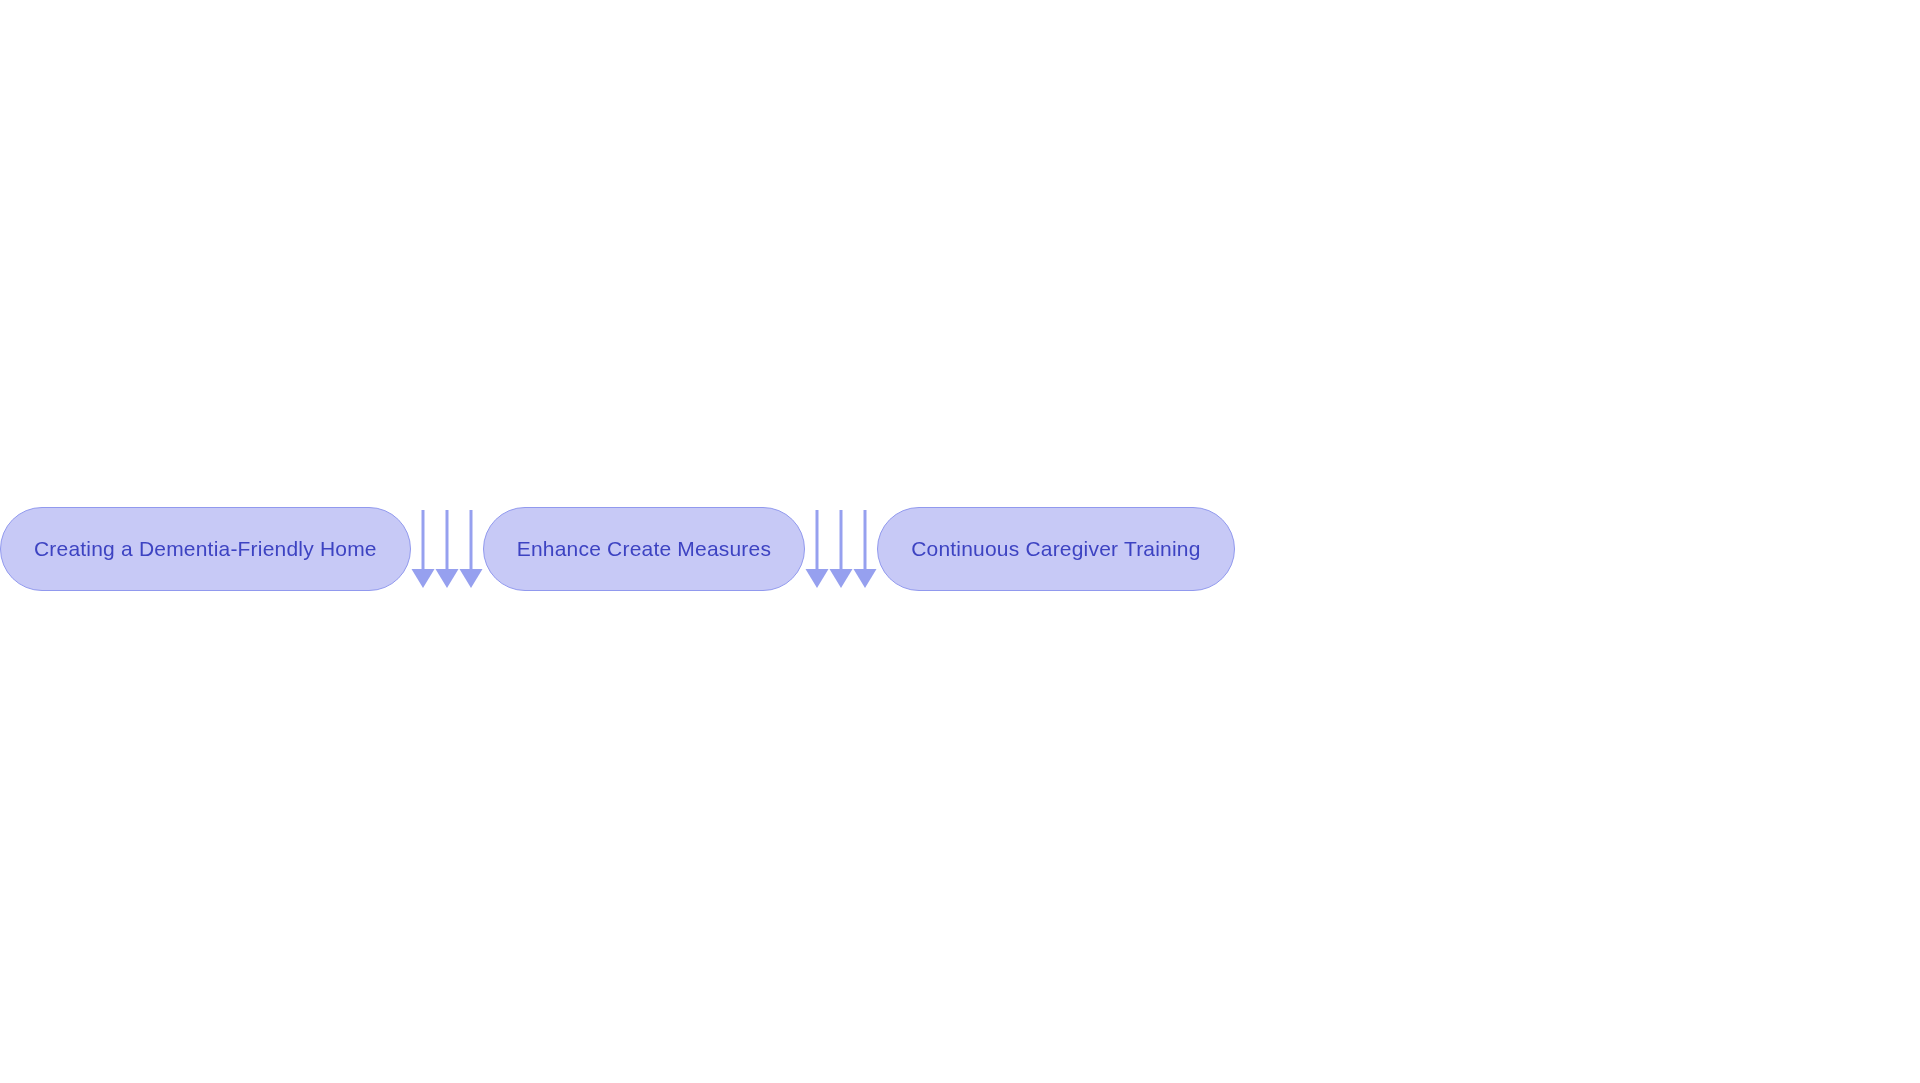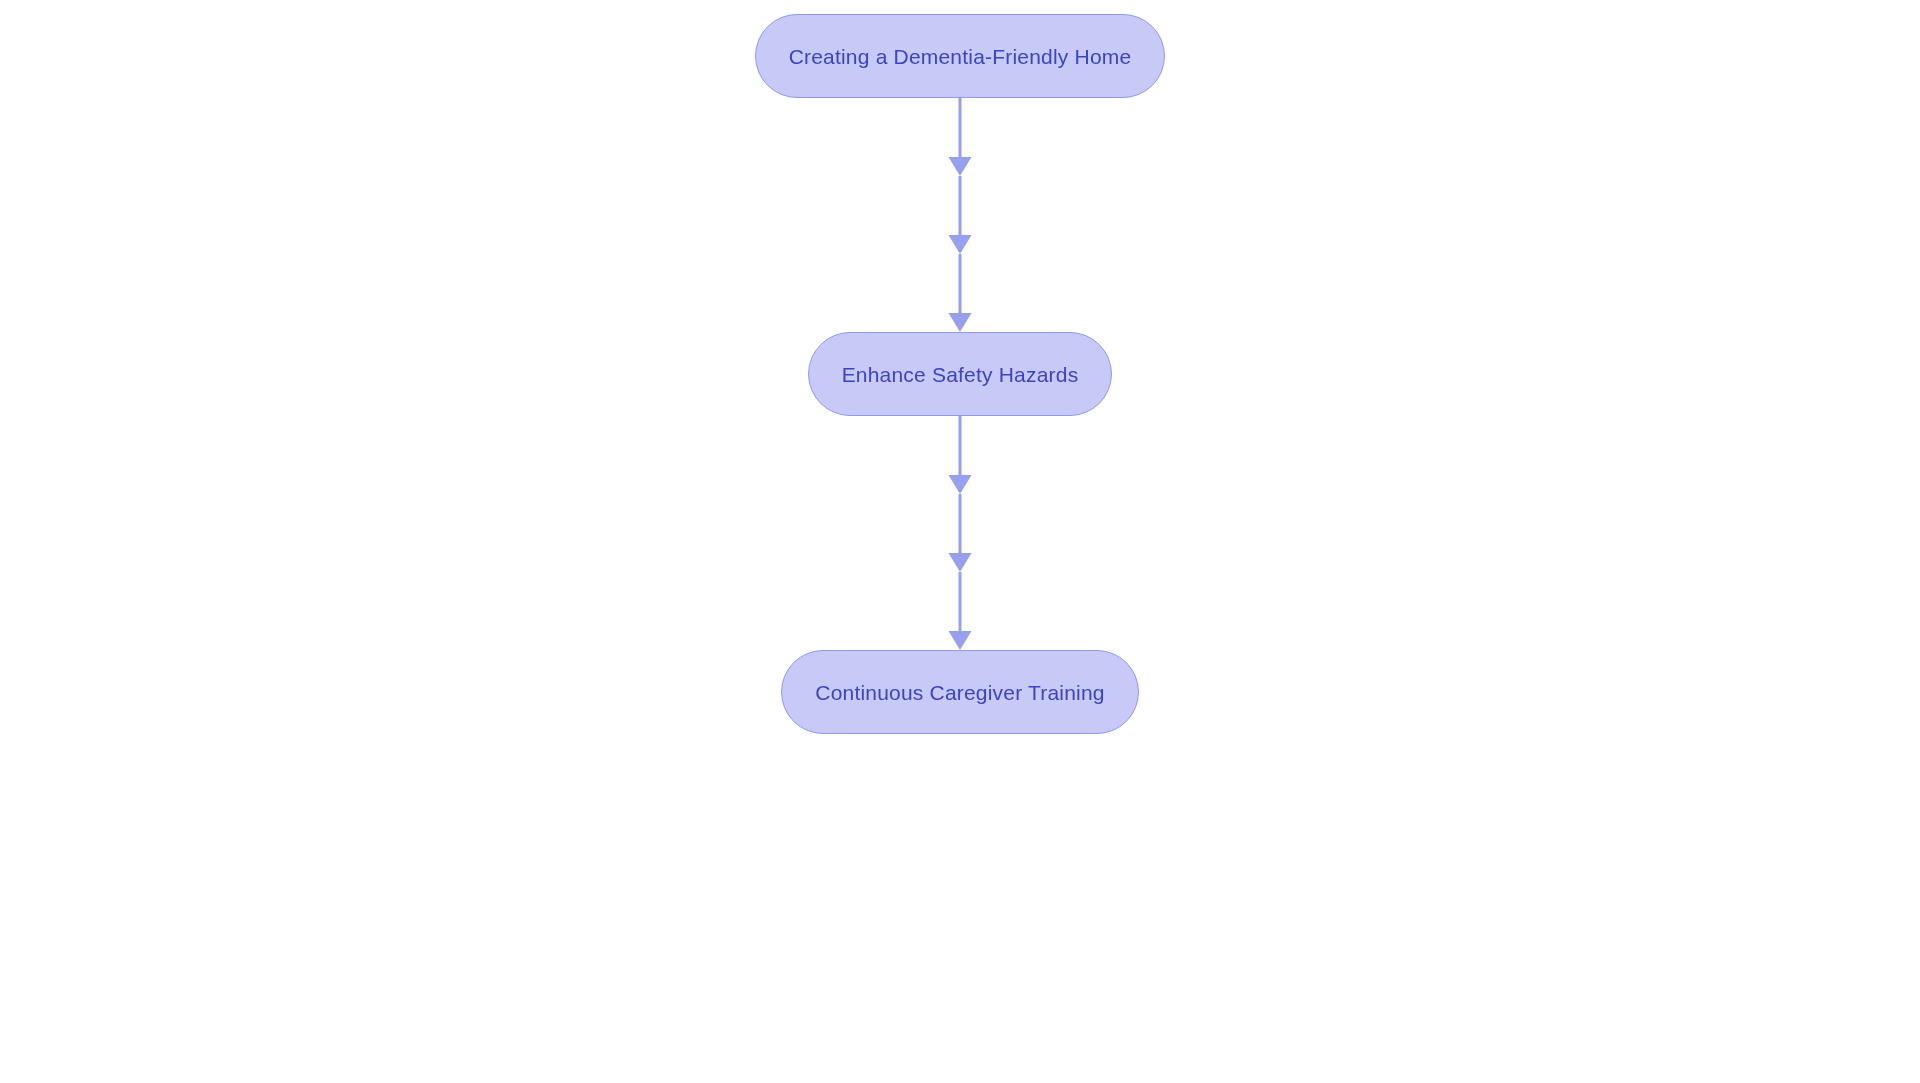--- a/index.html
+++ b/index.html
@@ -14,21 +14,21 @@
   body{
     font-family:"Liberation Sans", sans-serif;
     background:var(--background);
   }
   .canvas{
     position:relative;
     width:1920px;
     height:1083px;
     background:var(--background);
     display:flex;
-    flex-direction:column;
+    flex-direction:row;
     align-items:center;
     padding-top:14px;
     overflow:hidden;
   }
   .node{
     height:84px;
     min-height:84px;
     border-radius:42px;
     background:var(--node-fill);
     border:1.5px solid var(--node-border);
@@ -77,21 +77,21 @@
     <polygon points="0.5,59 23.5,59 12,78"></polygon>
   </svg>
 
 
   <svg class="connector" viewBox="0 0 24 78" width="24" height="78" aria-hidden="true">
     <line x1="12" y1="0" x2="12" y2="61"></line>
     <polygon points="0.5,59 23.5,59 12,78"></polygon>
   </svg>
 
   <div class="node">
-    <span>Enhance Safety Hazards</span>
+    <span>Enhance Create Measures</span>
   </div>
 
   <svg class="connector" viewBox="0 0 24 78" width="24" height="78" aria-hidden="true">
     <line x1="12" y1="0" x2="12" y2="61"></line>
     <polygon points="0.5,59 23.5,59 12,78"></polygon>
   </svg>
 
 
   <svg class="connector" viewBox="0 0 24 78" width="24" height="78" aria-hidden="true">
     <line x1="12" y1="0" x2="12" y2="61"></line>

